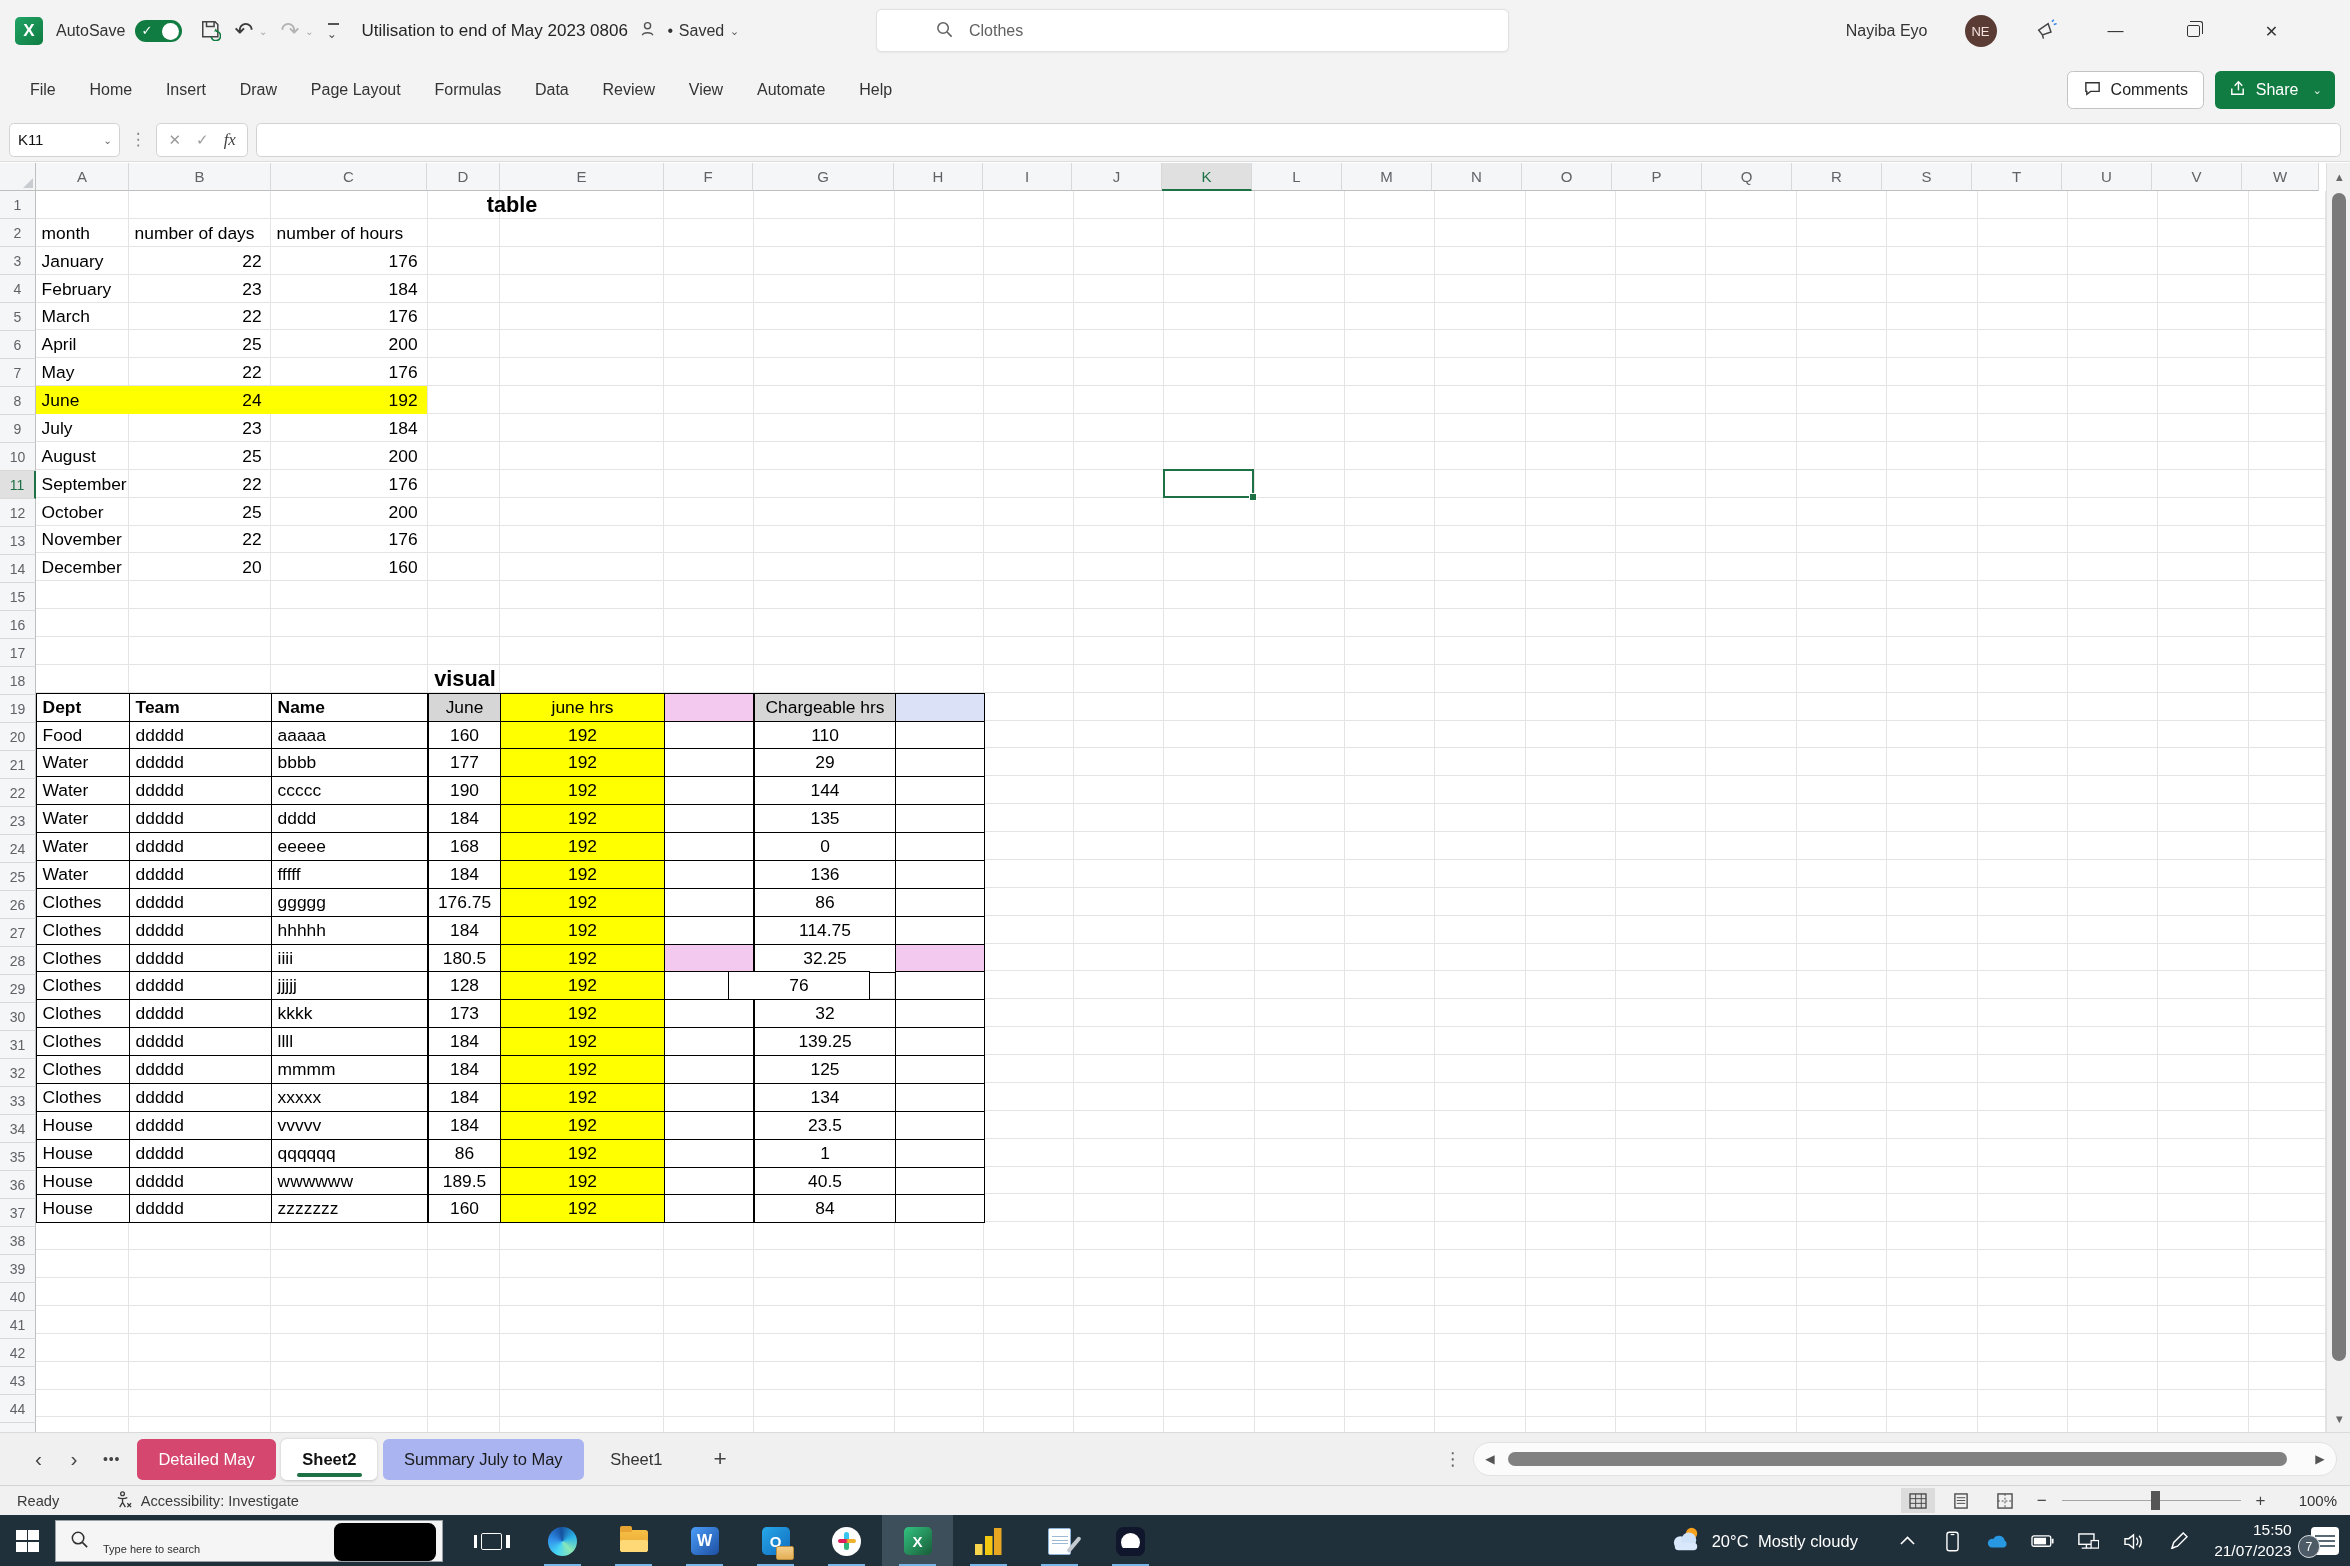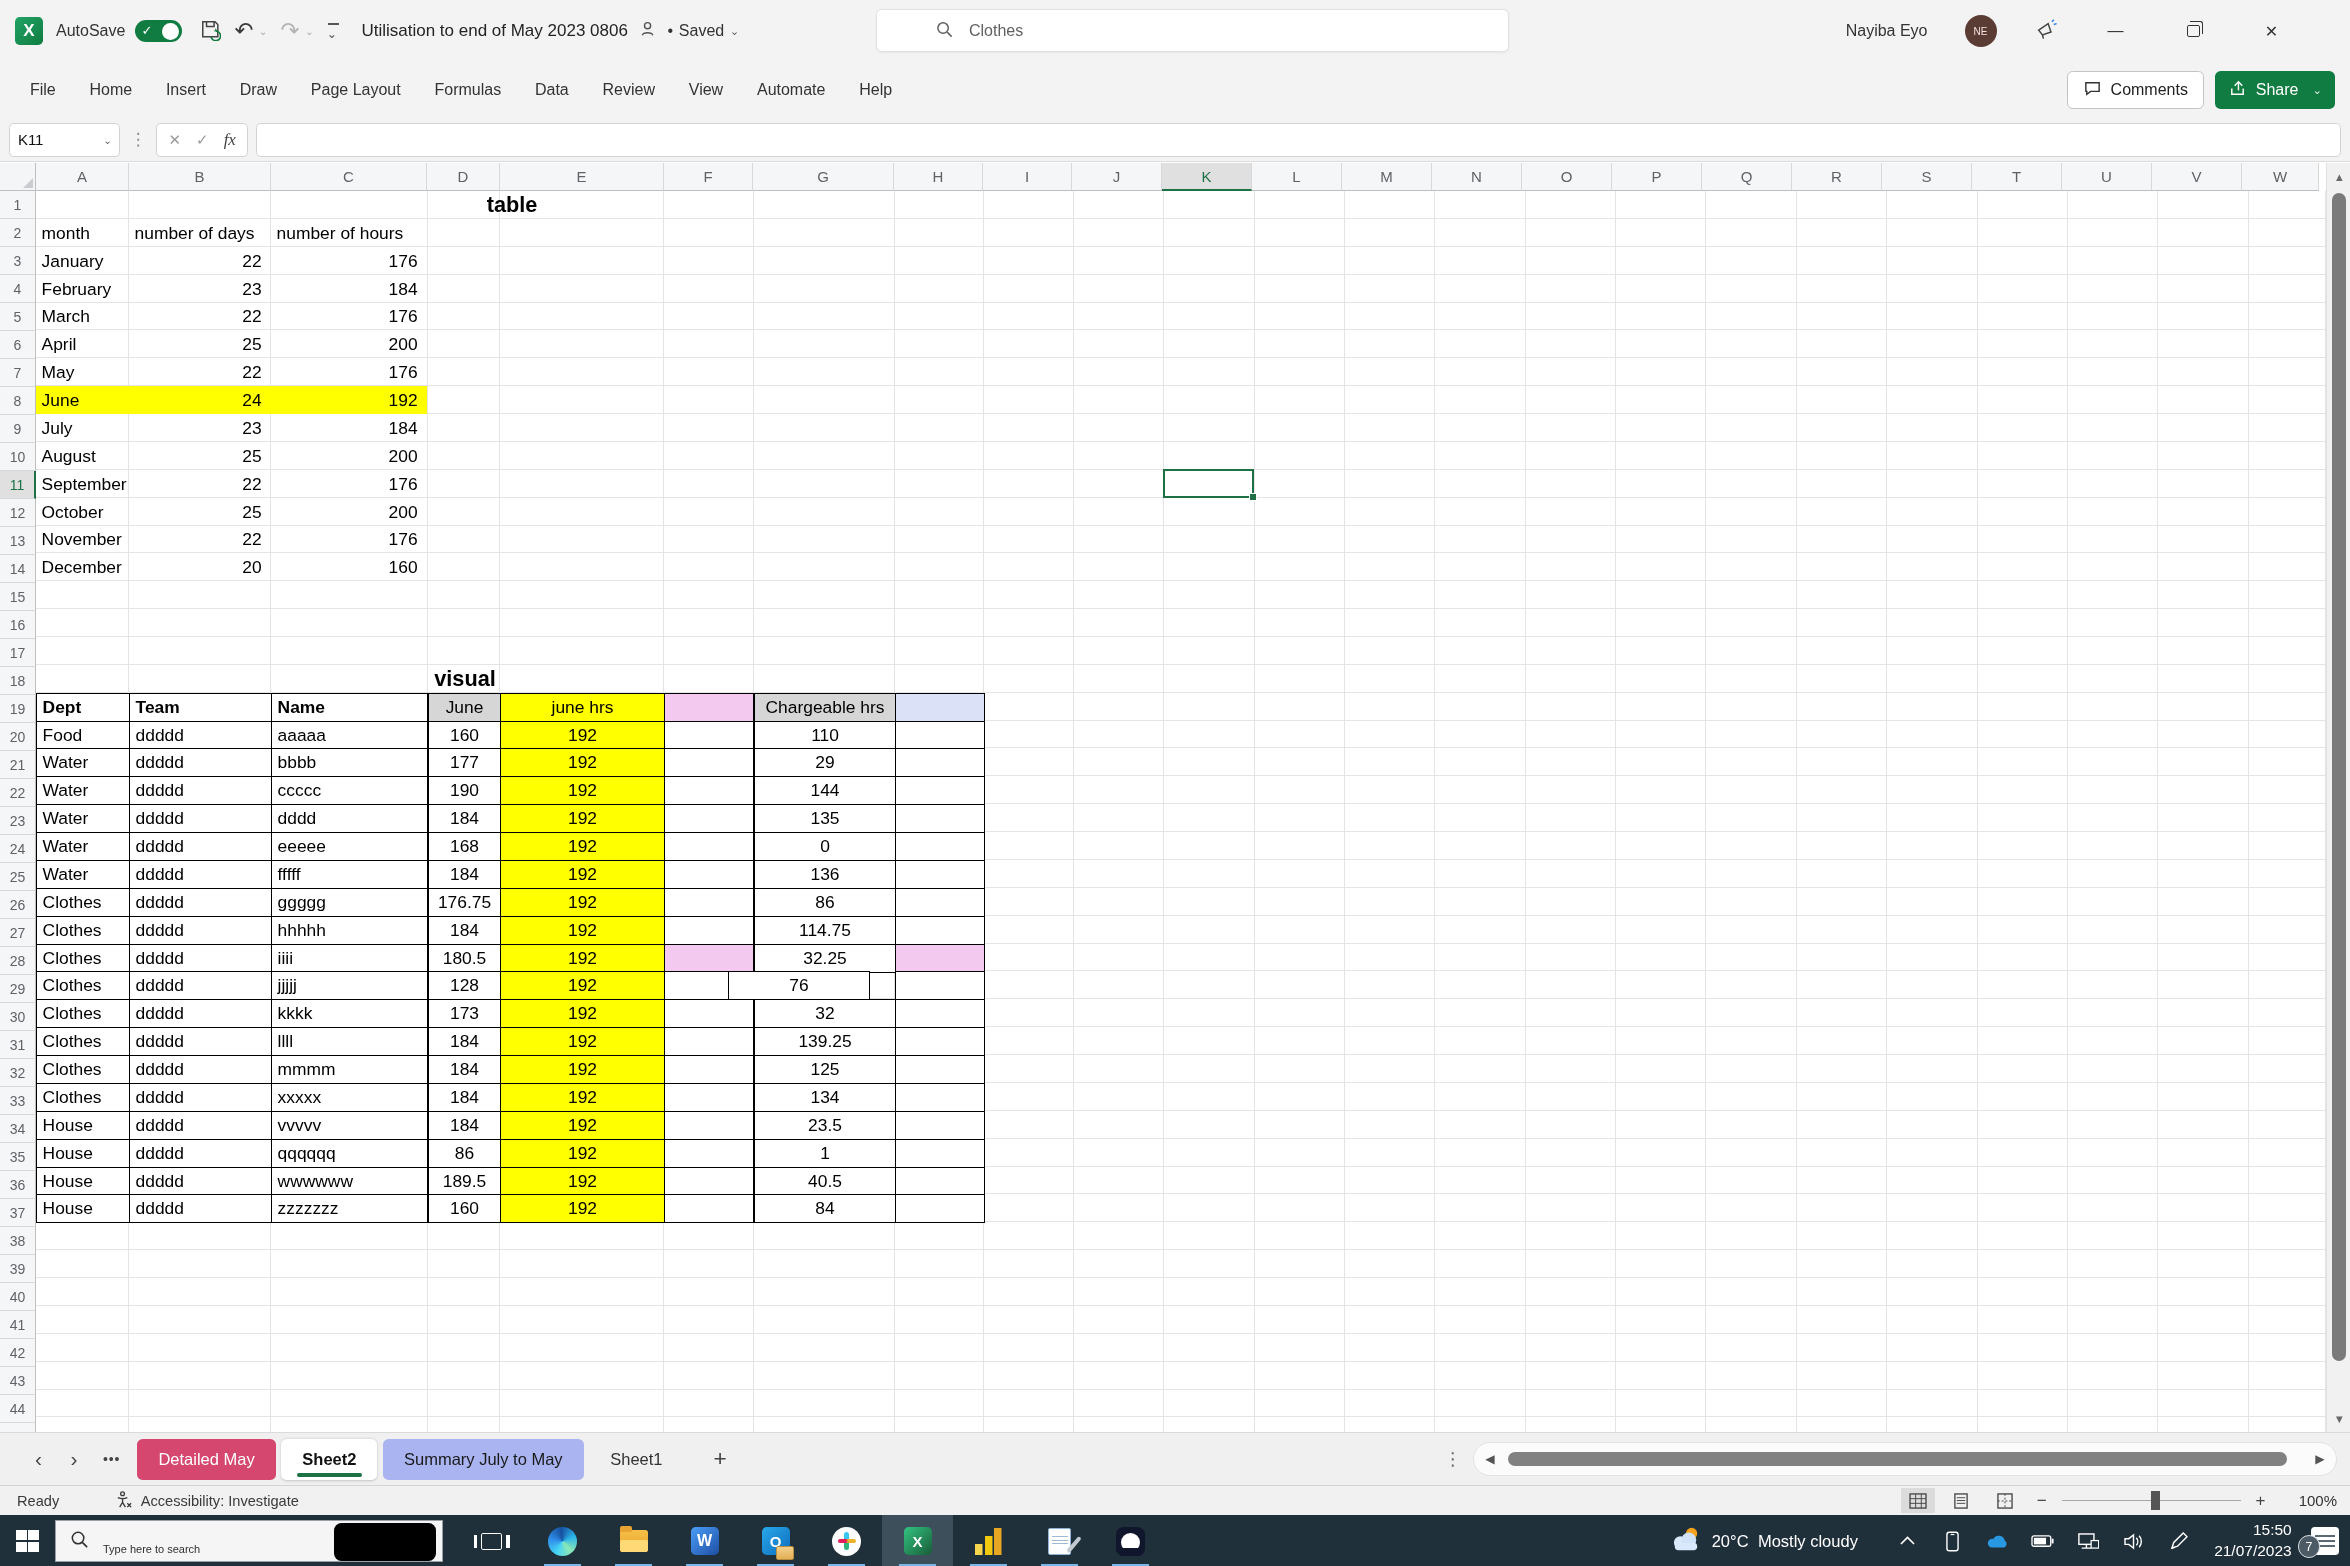--- a/index.html
+++ b/index.html
@@ -18,21 +18,21 @@
   .mini-chev { font-size:10.4px; color:#a8a8a8; margin-left:-7.5px; }
   .qat-custom { font-size:12.2px; color:#555; position:relative; padding-top:5.6px; }
   .qat-custom::before { content:""; position:absolute; top:1.9px; left:0.9px; width:11.3px; height:1.9px; background:#555; }
   .doc-title { margin-left:24.5px; font-size:17px; color:#242424; white-space:nowrap; }
   .presence { margin-left:11.3px; }
   .saved-group { margin-left:9.4px; display:flex; align-items:center; gap:5.6px; font-size:16px; color:#333; }
   .search-pill { position:absolute; left:876px; top:9.4px; width:633px; height:43px; background:#fff; border:0.9px solid #e1e1e1; border-radius:5.6px; display:flex; align-items:center; padding-left:58px; box-shadow:0 0.9px 1.9px rgba(0,0,0,.05); }
   .search-pill .ph { color:#616161; font-size:16px; margin-left:15px; }
   .tb-right { position:absolute; right:58px; top:0; height:62px; display:flex; align-items:center; gap:37px; }
   .user-name { font-size:16px; color:#333; }
-  .avatar { width:32px; height:32px; border-radius:50%; background:#5b3c35; color:#f3e3df; font-size:10px; display:flex; align-items:center; justify-content:center; }
+  .avatar { width:32px; height:32px; border-radius:50%; background:#5b3c35; color:#f3e3df; font-size:13px; display:flex; align-items:center; justify-content:center; }
   .win-btn { width:41px; height:41px; display:flex; align-items:center; justify-content:center; color:#333; font-size:16px; }
   .restore-box { width:12.2px; height:12.2px; border:1.4px solid #333; border-radius:1.9px; position:relative; }
   .restore-box::before { content:""; position:absolute; left:1.9px; top:-4.7px; width:12.2px; height:12.2px; border:1.4px solid #333; border-left:none; border-bottom:none; border-radius:0 2.8px 0 0; }
 
   
   .ribbon-row { height:56px; background:#f3f3f3; display:flex; align-items:center; position:relative; }
   #ribbon-tabs { display:flex; align-items:center; margin-left:28px; gap:30px; }
   .ribbon-tab { font-size:16px; color:#333; padding:5.6px 1.9px; cursor:default; }
   .ribbon-right { position:absolute; right:15px; display:flex; align-items:center; gap:11.3px; }
   .comments-btn { height:38px; background:#fff; border:0.9px solid #c3c3c3; border-radius:5.6px; display:flex; align-items:center; gap:8.5px; padding:0 15px; font-size:16px; color:#222; }

